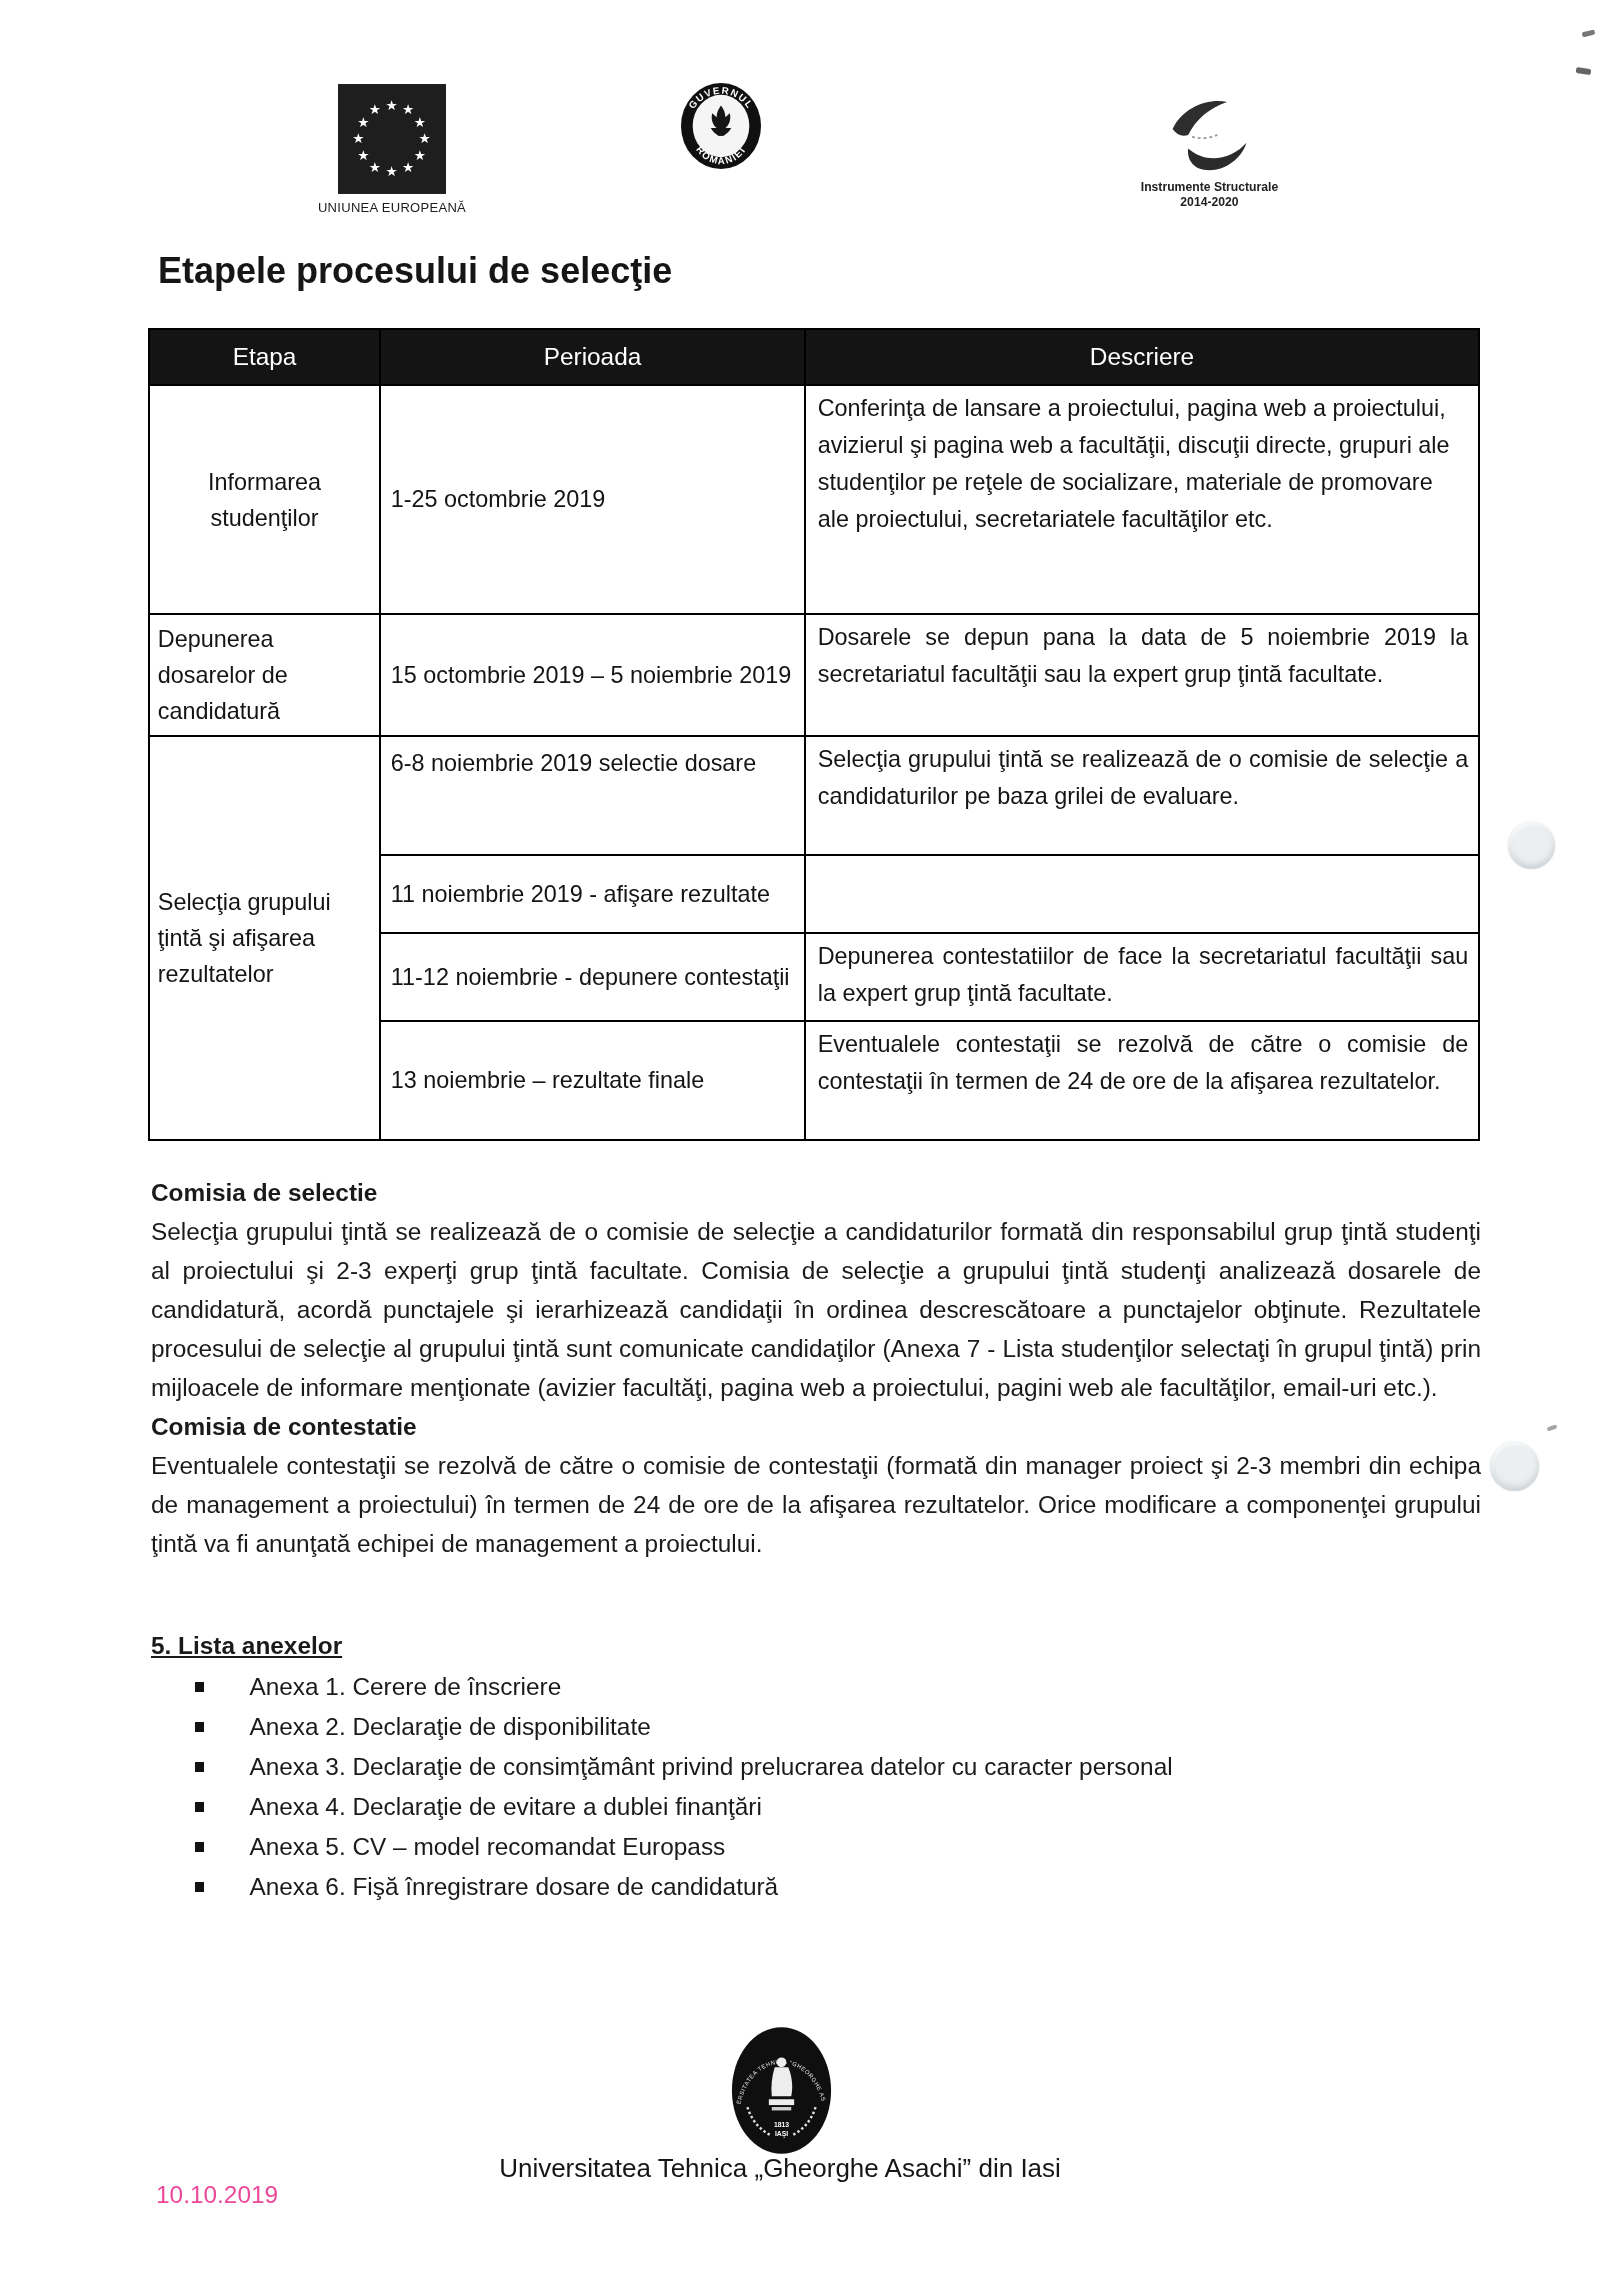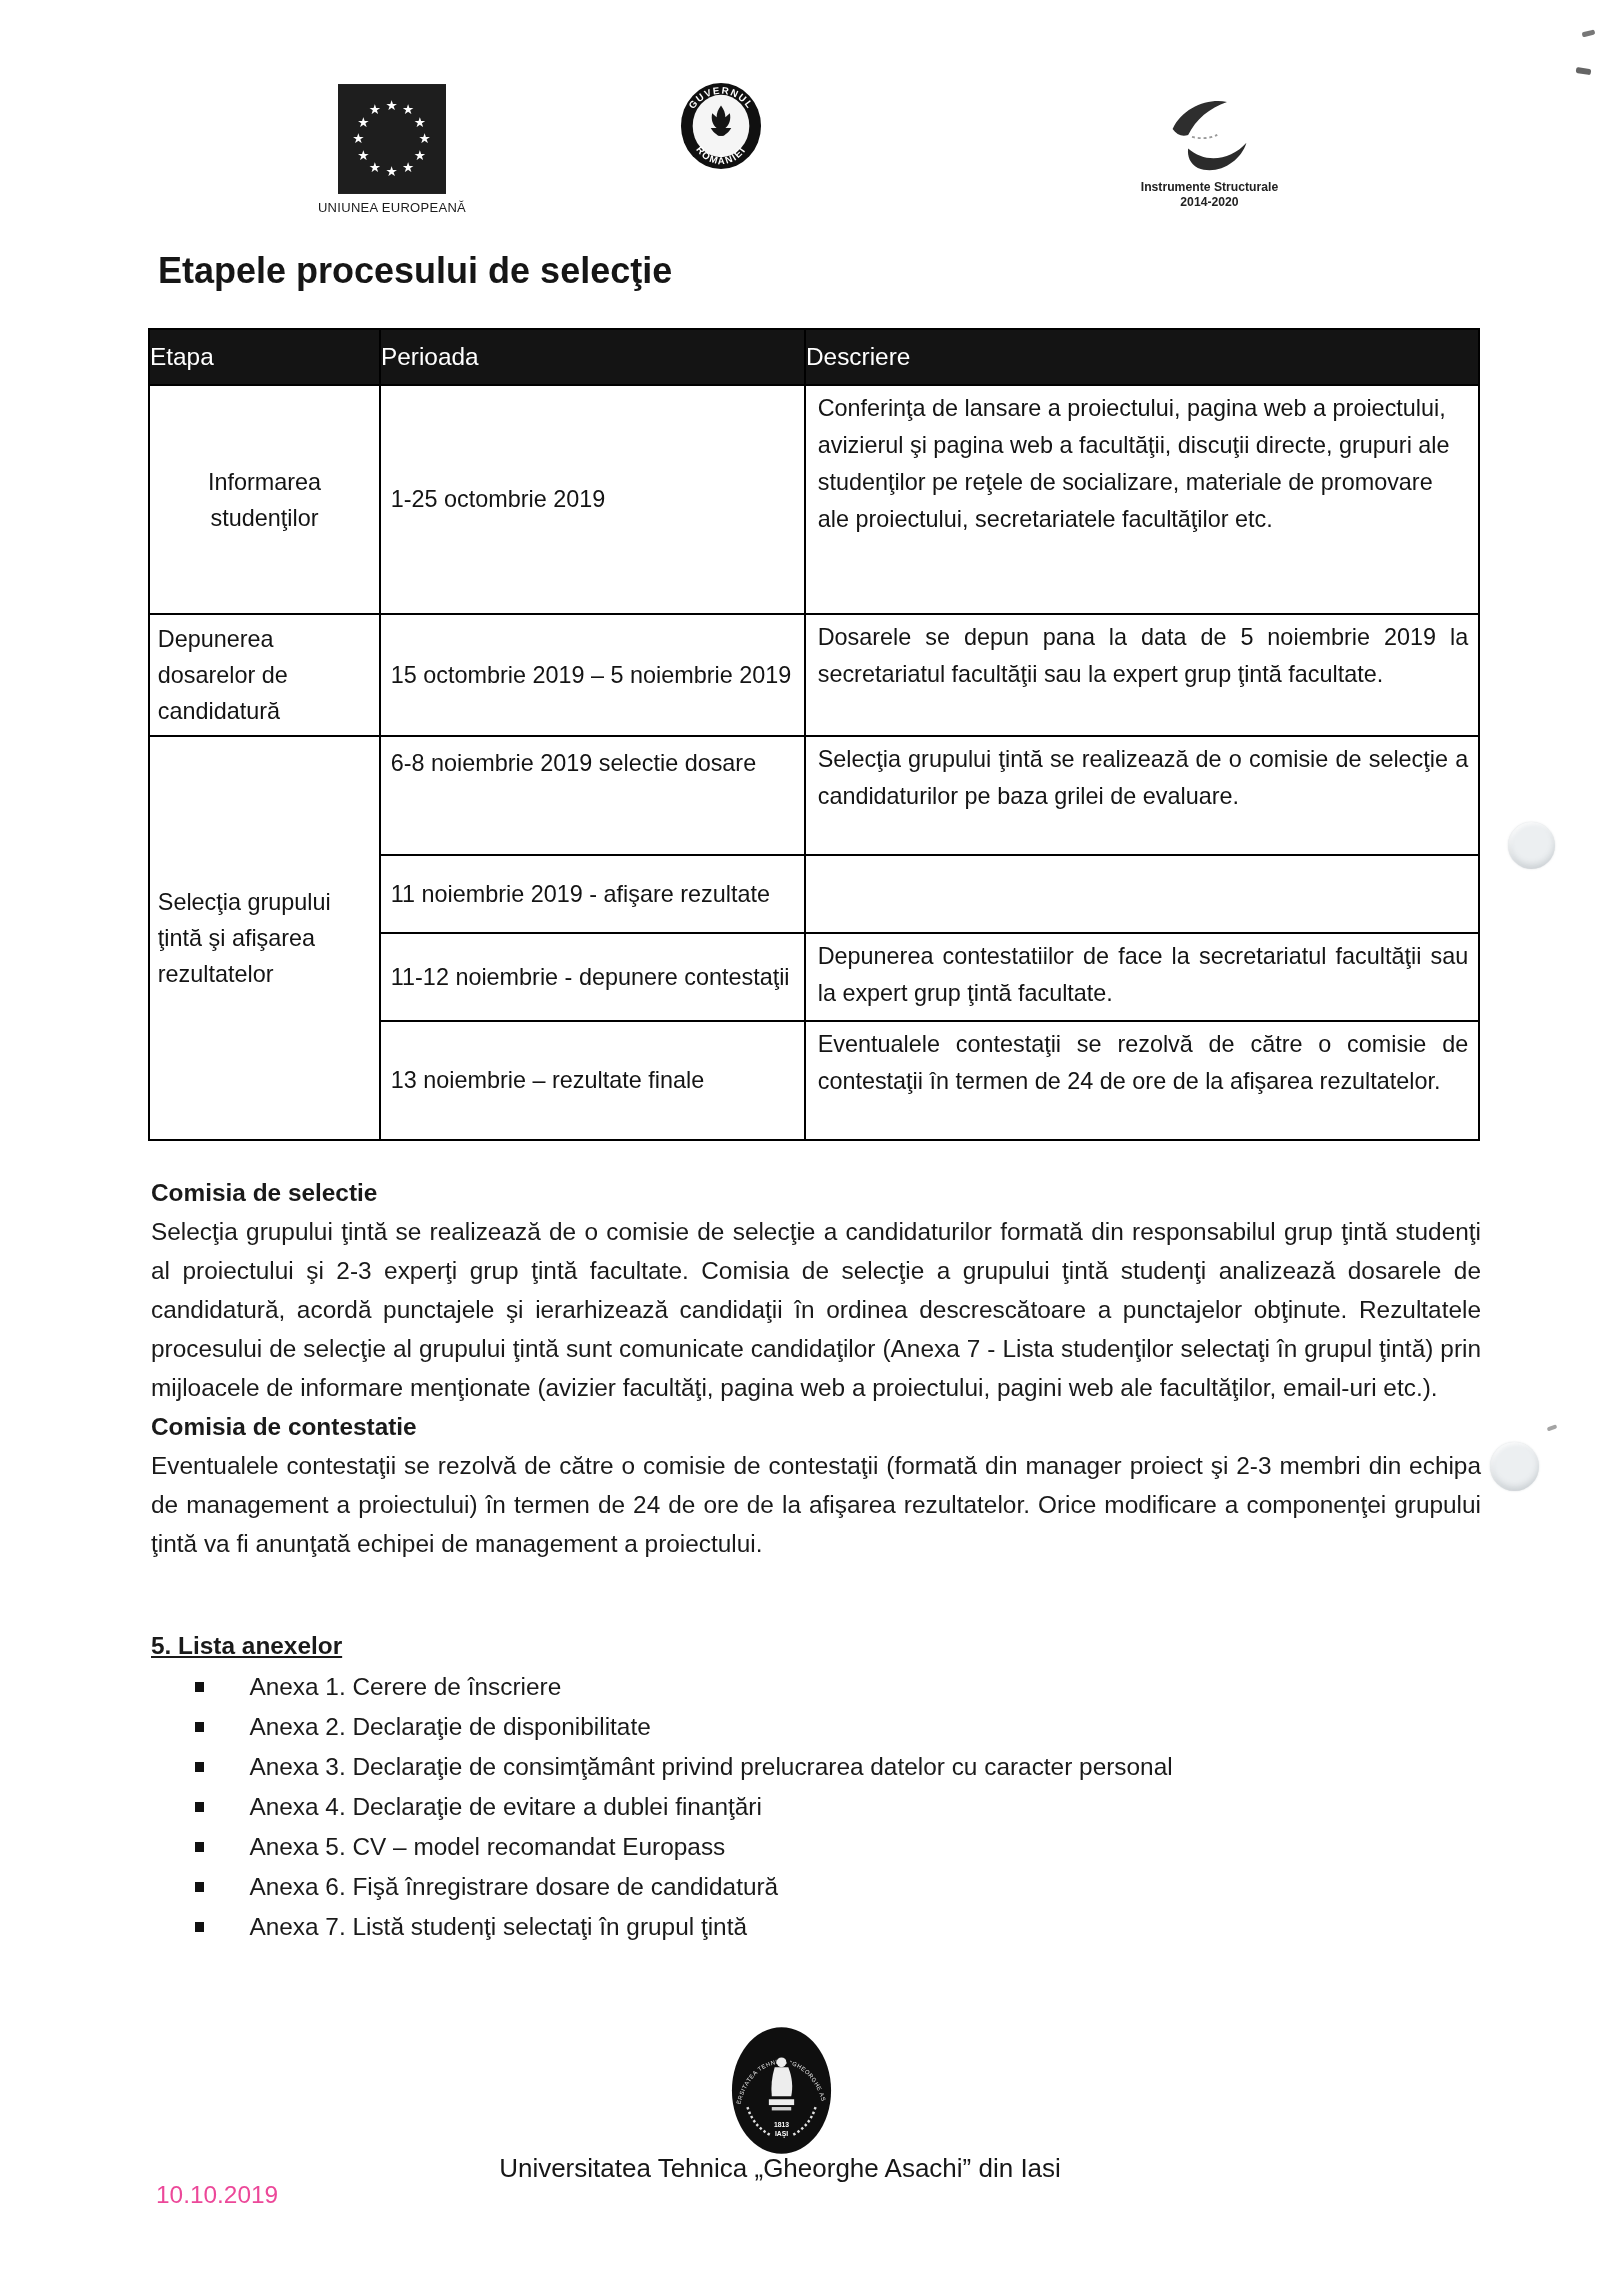--- a/index.html
+++ b/index.html
@@ -28,21 +28,21 @@
   .struct-label { font-size:12.2px; font-weight:bold; color:#222; line-height:14.6px; }
 
   
   .doc-title { position:absolute; left:158px; top:250px; font-size:36px; font-weight:bold; color:#161616; }
 
   
   .stage-table { position:absolute; left:148px; top:328px; width:1330px;
                  border-collapse:collapse; table-layout:fixed; }
   .stage-table th, .stage-table td { border:2px solid #000; font-size:23.4px; color:#141414; }
   .stage-table thead th { background:#141414; color:#ffffff; font-weight:400; font-size:24.4px;
-                          height:56px; text-align:left; border-color:#000; }
+                          height:56px; text-align:center; border-color:#000; }
   td.c-etapa { padding:5.9px 7.8px; vertical-align:middle; line-height:36px;margin-top:40px; }
   td.c-etapa.centered { text-align:center; }
   td.c-per { padding:5.9px 9.8px; vertical-align:middle; line-height:37px; }
   td.c-desc { padding:3.9px 9.8px 3.9px 11.7px; vertical-align:top; line-height:37px; }
   td.c-desc.just { text-align:justify; }
   td.v-top { vertical-align:top; padding-top:7.8px; }
   tr.h-r1 { height:229px; } tr.h-r2 { height:122px; }
   tr.h-s1 { height:119px; } tr.h-s2 { height:78px; }
   tr.h-s3 { height:88px;  } tr.h-s4 { height:119px; }
 
@@ -193,24 +193,20 @@
           <span>Anexa 4. Declaraţie de evitare a dublei finanţări</span>
         </li>
       <li>
           <span class="bullet"></span>
           <span>Anexa 5. CV – model recomandat Europass</span>
         </li>
       <li>
           <span class="bullet"></span>
           <span>Anexa 6. Fişă înregistrare dosare de candidatură</span>
         </li>
-      <li>
-          <span class="bullet"></span>
-          <span>Anexa 7. Listă studenţi selectaţi în grupul ţintă</span>
-        </li>
     </ul>
   </div>
 
   <svg class="uni-seal" viewBox="0 0 108 134" xmlns="http://www.w3.org/2000/svg">
     <ellipse cx="54" cy="67" rx="51" ry="65" fill="#0f0f0f"></ellipse>
     <defs>
         <path id="useal-arc" d="M 12,80 A 44,58 0 0 1 96,80"></path>
       </defs>
     <text font-size="6" fill="#e8e8e8" letter-spacing="0.6">
       <textPath href="#useal-arc" startOffset="50%" text-anchor="middle">UNIVERSITATEA TEHNICA "GHEORGHE ASACHI"</textPath>

